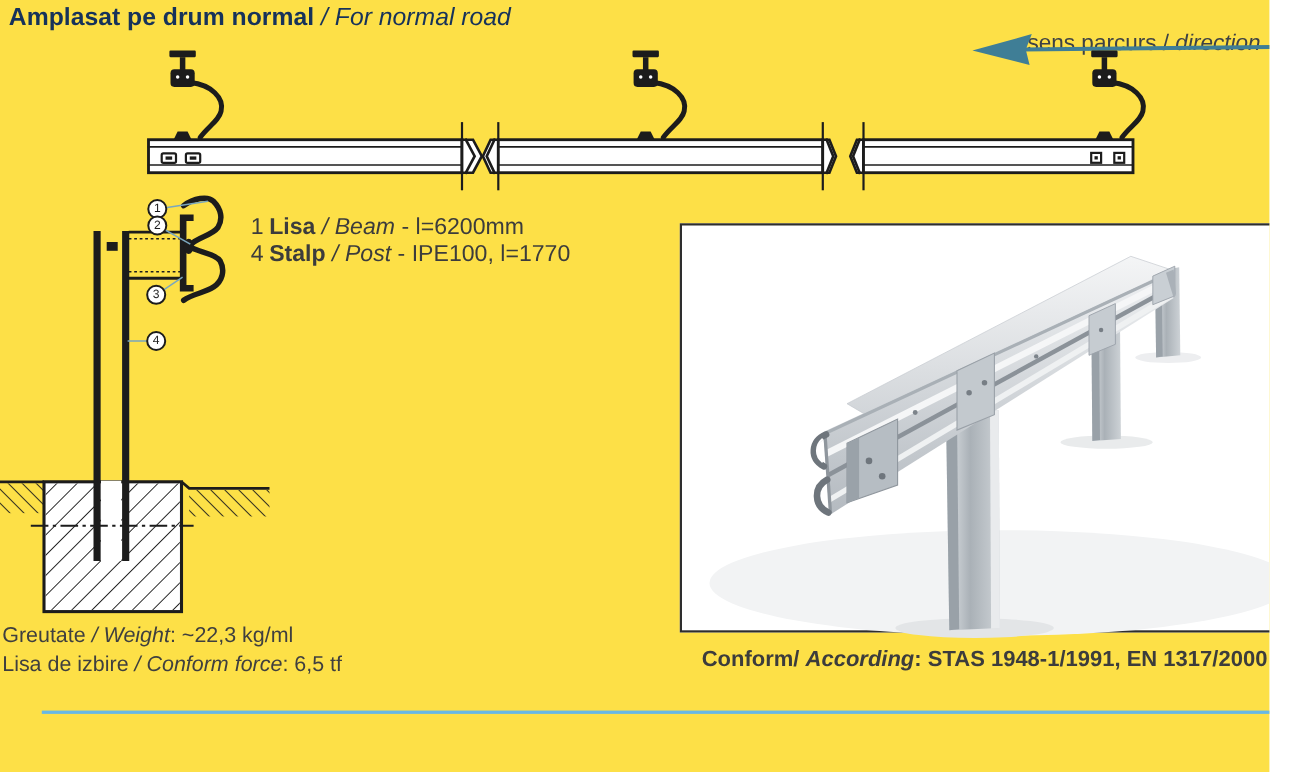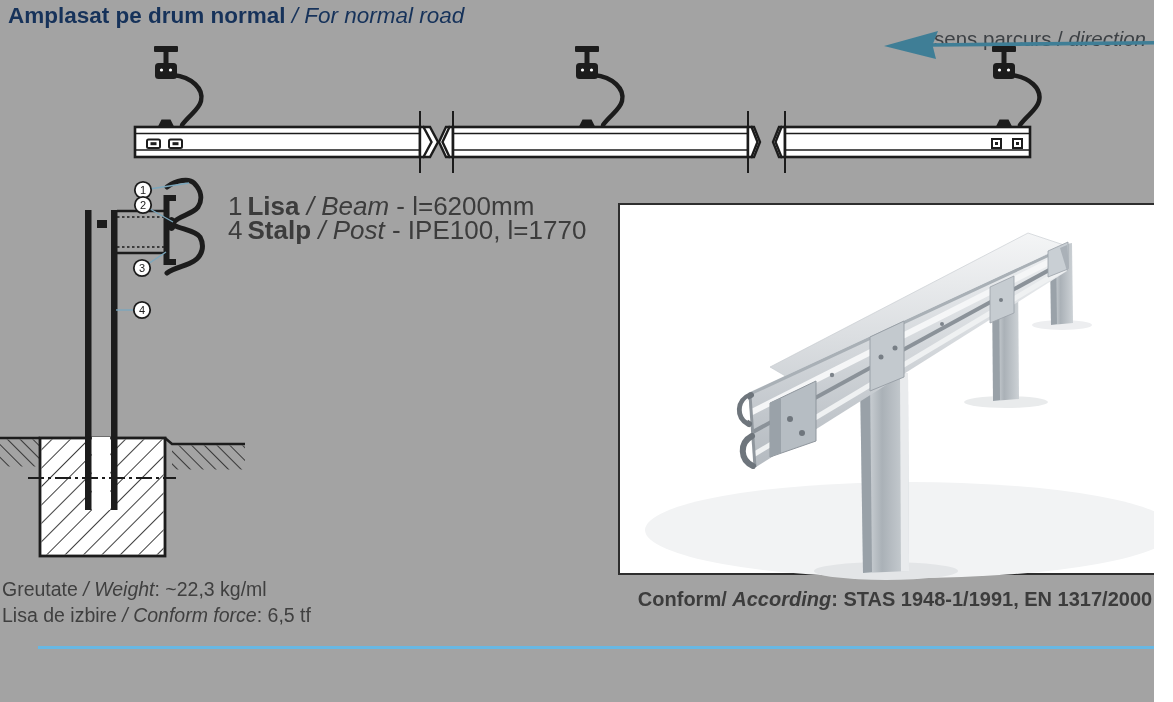--- a/index.html
+++ b/index.html
@@ -1,19 +1,19 @@
 <!DOCTYPE html>
 <html><head>
 <meta charset="utf-8">
 <style>
   html,body{margin:0;padding:0;background:#ffffff;}
   .page{
     position:relative;
     width:1154px;height:702px;
-    background:#a3a3a3;
+    background:#fde047;
     font-family:"Liberation Sans", sans-serif;
     color:#3c3c3c;
     overflow:hidden;
   }
   .abs{position:absolute;}
   .it{font-style:italic;}
   .bd{font-weight:bold;}
   
   .title{
     left:8px;top:2px;
@@ -25,32 +25,31 @@
   
   .direction-label{
     right:8px;top:27px;
     font-size:20.5px;
     color:#3d4145;
     white-space:nowrap;
   }
   
   .legend{
     left:228px;top:195px;
-    font-size:26px;line-height:23.5px;
+    font-size:21px;line-height:23.5px;
     color:#3c3c3c;
     white-space:nowrap;
   }
   .legend-num{margin-right:5px;}
   
   .specs{
     left:2px;top:566px;
     font-size:19.5px;line-height:25.5px;
     color:#3f3f3f;
     white-space:nowrap;
-    margin-top:11px;
   }
   
   .photo-box{
     left:618px;top:203px;
     width:550px;height:368px;
     border:2px solid #2e2e2e;
     background:#fff;
   }
   .photo-box svg{display:block;}
   

